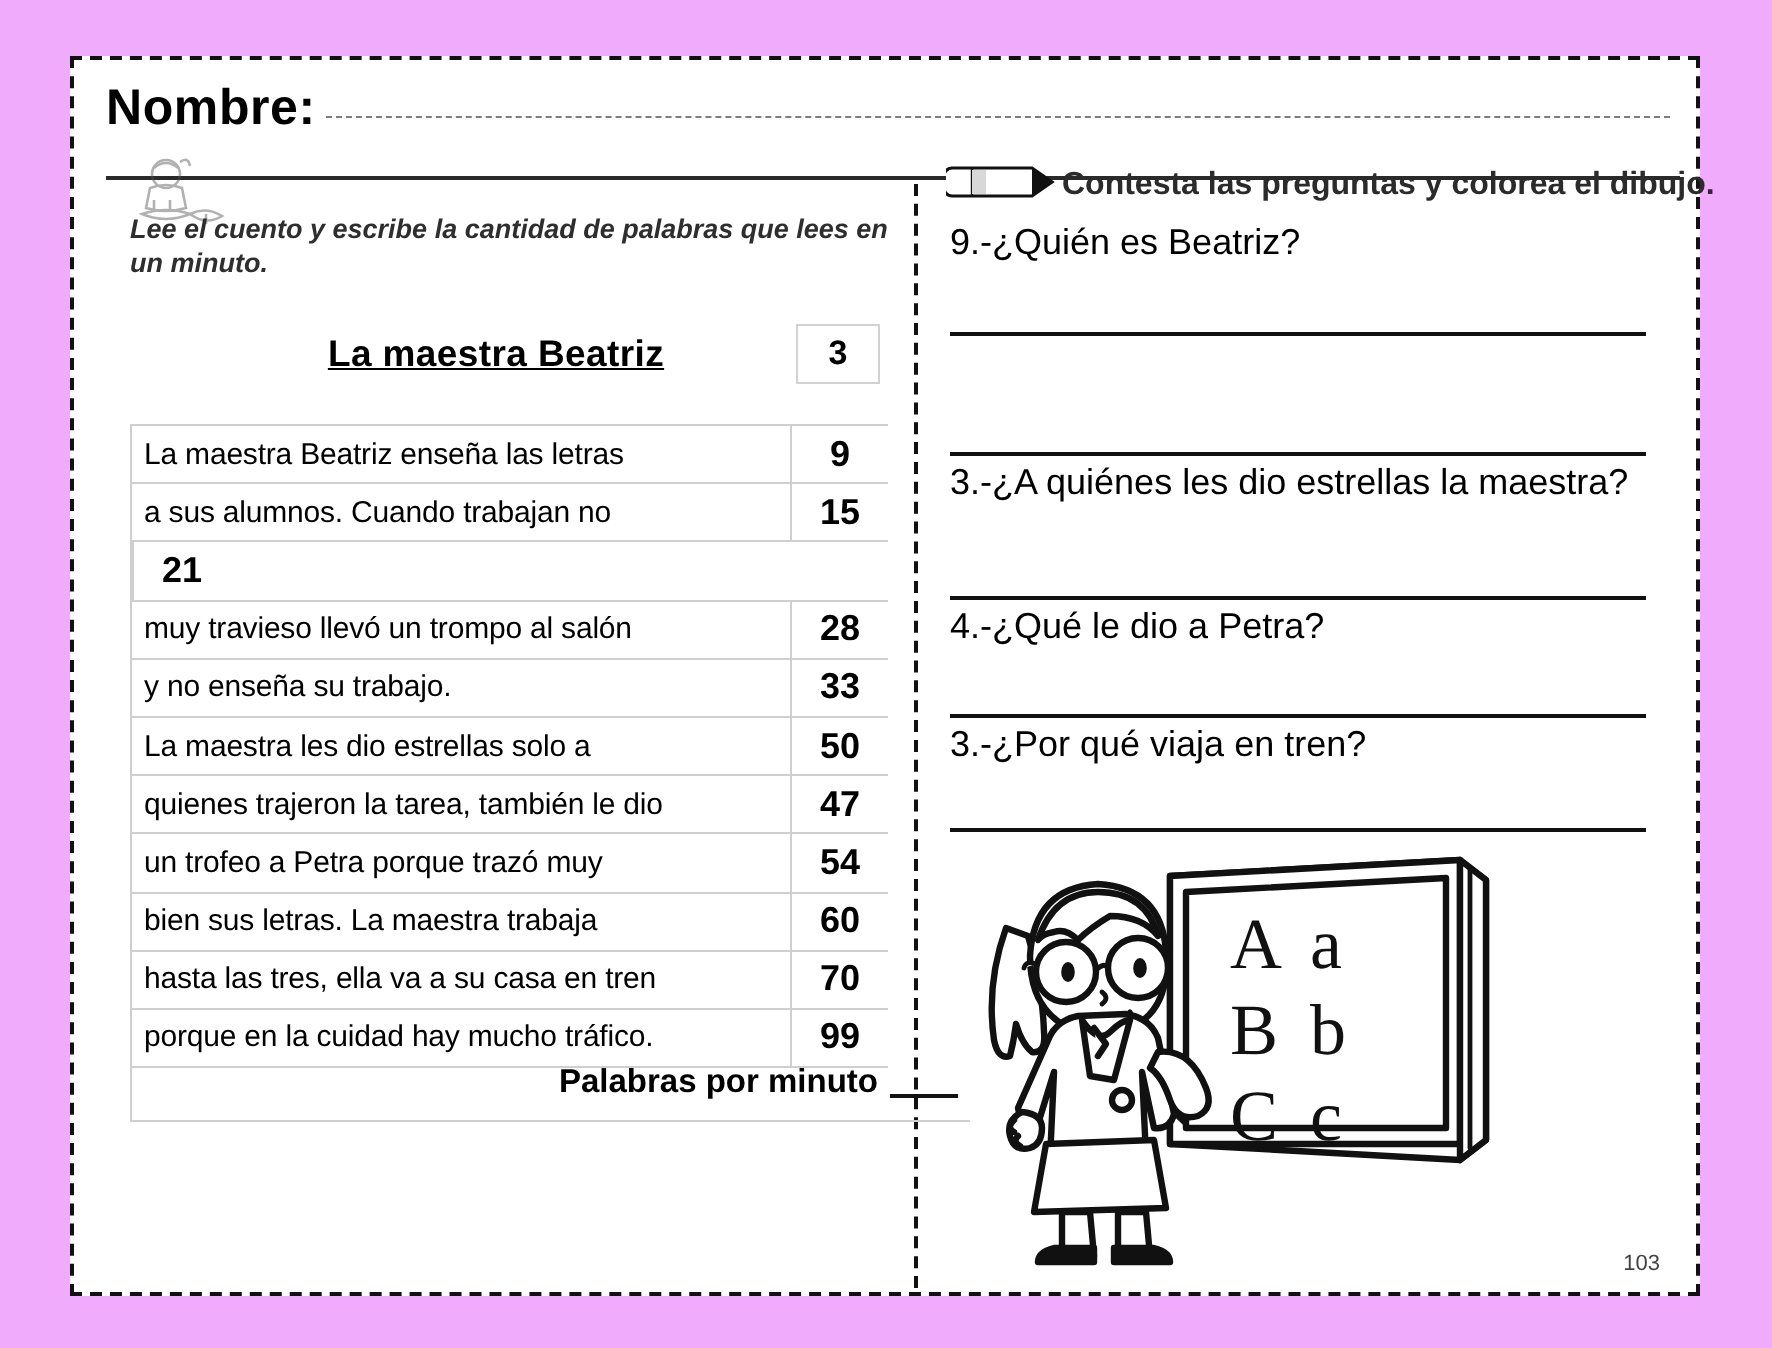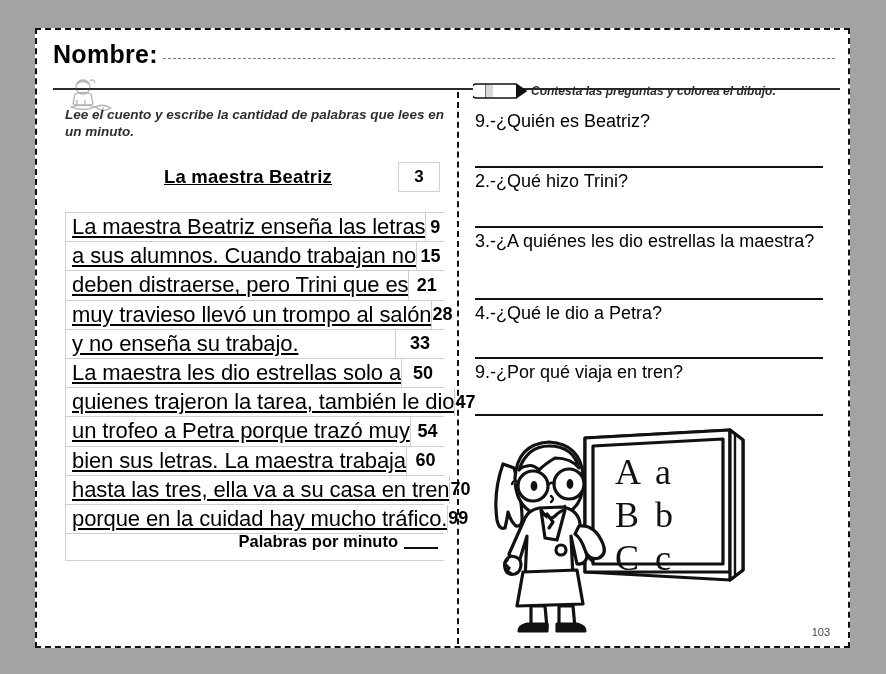--- a/index.html
+++ b/index.html
@@ -11,21 +11,21 @@
     width: 886px;
     height: 674px;
     font-family: "Liberation Sans", sans-serif;
     color: #000;
     overflow: hidden;
   }
   #page {
     position: absolute;
     left: 0; top: 0;
     width: 886px; height: 674px;
-    background: #a3a3a3;
+    background: #f0abfc;
   }
   
   #sheet {
     position: absolute;
     left: 35px; top: 28px;
     width: 815px; height: 620px;
     border: 2px dashed #111;
     box-sizing: border-box;
     background: #ffffff;
   }
@@ -121,24 +121,23 @@
   }
   .story-row {
     display: flex;
     align-items: center;
     height: 28.2px;
     border-bottom: 1px solid #cfcfcf;
   }
   .story-text {
     flex: 1;
     padding-left: 6px;
-    font-size: 22px;
+    font-size: 15px;
     white-space: nowrap;
     letter-spacing: -.1px;
-    text-decoration: underline;
   }
   .story-count {
     width: 48px;
     text-align: center;
     font-size: 18px;
     font-weight: bold;
     border-left: 1px solid #cfcfcf;
     align-self: stretch;
     display: flex;
     align-items: center;
@@ -147,20 +146,21 @@
   #wpm-row {
     position: absolute;
     left: 12px; top: 448px;
     width: 378px; height: 38px;
     border-left: 1px solid #cfcfcf;
     border-bottom: 1px solid #cfcfcf;
     border-right: 0;
     display: flex;
     align-items: center;
     justify-content: flex-end;
+    padding-left: 41px;
   }
   #wpm-label {
     font-size: 16.5px;
     font-weight: bold;
     padding-right: 4px;
   }
   #wpm-blank {
     display: inline-block;
     width: 34px;
     border-bottom: 2.5px solid #111;
@@ -180,23 +180,22 @@
     width: 367px; height: 24px;
   }
   #pencil-icon {
     position: absolute;
     left: 0; top: 0;
     width: 58px; height: 22px;
   }
   #right-instruction-text {
     position: absolute;
     left: 58px; top: 4px;
-    font-style: italic;
-    font-weight: bold;
-    font-size: 12px;
+    font-weight: bold;
+    font-size: 16px;
     color: #2b2b2b;
     white-space: nowrap;
   }
   .question {
     position: absolute;
     left: 2px;
     font-size: 18px;
     line-height: 23px;
     width: 360px;
   }
@@ -259,21 +258,20 @@
       <div id="story-table">
           <div class="story-row">
             <div class="story-text">La maestra Beatriz enseña las letras</div>
             <div class="story-count">9</div>
           </div>
           <div class="story-row">
             <div class="story-text">a sus alumnos. Cuando trabajan no</div>
             <div class="story-count">15</div>
           </div>
           <div class="story-row">
-            <div class="story-text">deben distraerse, pero Trini  que es</div>
             <div class="story-count">21</div>
           </div>
           <div class="story-row">
             <div class="story-text">muy travieso llevó un  trompo al salón</div>
             <div class="story-count">28</div>
           </div>
           <div class="story-row">
             <div class="story-text">y no enseña su trabajo.</div>
             <div class="story-count">33</div>
           </div>
@@ -319,30 +317,29 @@
           <path d="M43 4 l10 7 l-10 7 z" fill="#111"></path>
           <path d="M13 4 v14" stroke="#111" stroke-width="1.2" fill="none"></path>
           <rect x="13" y="5" width="7" height="12" fill="#d8d8d8" stroke="none"></rect>
         </svg>
         <div id="right-instruction-text">Contesta las preguntas y colorea el dibujo.</div>
       </div>
 
       <div class="question" style="top:36px">9.-¿Quién es Beatriz?</div>
       <div class="answer-line" style="top:92px"></div>
 
-      <div class="question" style="top:96px">2.-¿Qué hizo Trini?</div>
       <div class="answer-line" style="top:152px"></div>
 
       <div class="question" style="top:156px">3.-¿A quiénes les dio estrellas la maestra?</div>
       <div class="answer-line" style="top:224px"></div>
 
       <div class="question" style="top:228px">4.-¿Qué le dio a Petra?</div>
       <div class="answer-line" style="top:283px"></div>
 
-      <div class="question" style="top:287px">9.-¿Por qué viaja en tren?</div>
+      <div class="question" style="top:287px">3.-¿Por qué viaja en tren?</div>
       <div class="answer-line" style="top:340px"></div>
 
       <svg id="illustration" viewBox="0 0 352 215">
         <g fill="#fff" stroke="#111" stroke-width="3.2" stroke-linejoin="round" stroke-linecap="round">
 
           <path d="M100 16 L245 8 L258 18 L258 148 L245 158 L100 150 Z"></path>
           <path d="M100 16 L245 8 L245 150 L100 150 Z"></path>
           <path d="M108 24 L238 17 L238 142 L108 142 Z"></path>
           <path d="M245 8 L258 18 L258 148 L245 158 Z" fill="#fff"></path>
           <path d="M250 13 L250 152" stroke-width="2.4"></path>

